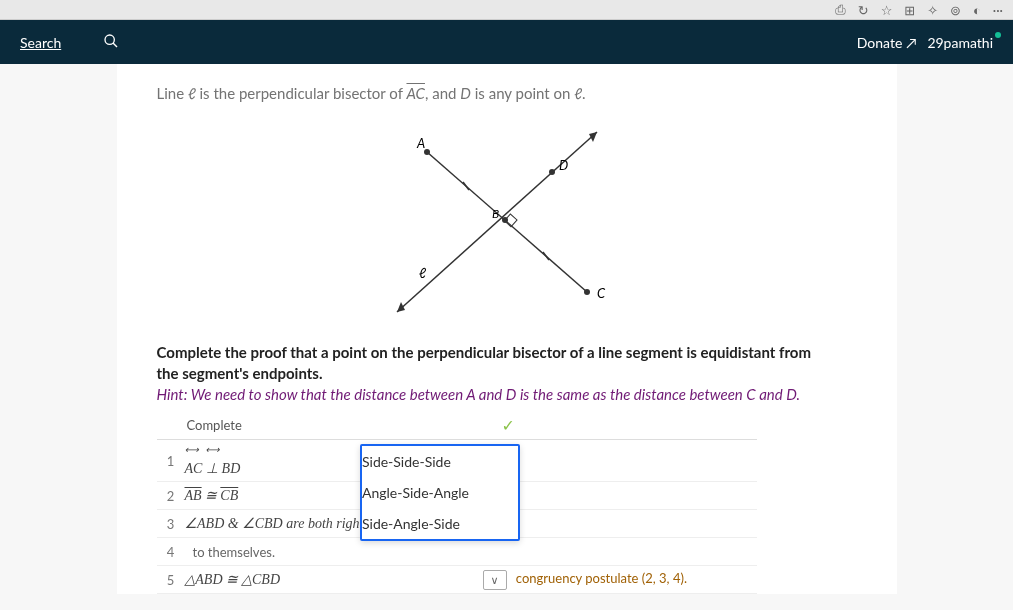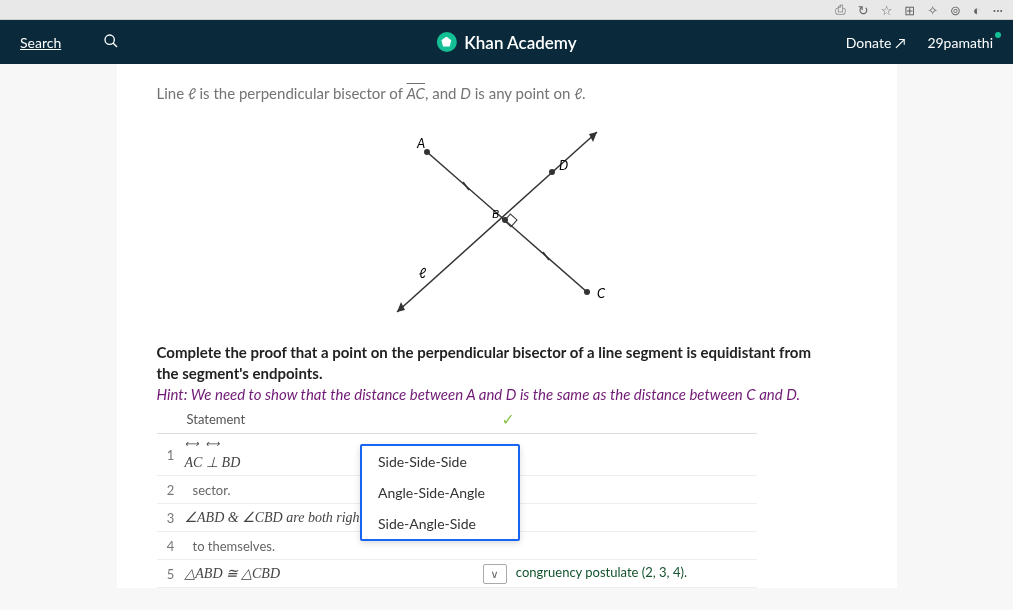--- a/index.html
+++ b/index.html
@@ -61,21 +61,21 @@
     .logo-icon::before {
       content: "";
       width: 11px; height: 11px;
       background: white;
       clip-path: polygon(50% 0%, 95% 35%, 80% 90%, 20% 90%, 5% 35%);
     }
     .right-area {
       margin-left: auto;
       display: flex;
       align-items: center;
-      gap: 22px;
+      gap: 11px;
       font-size: 14px;
       justify-content: center;
     }
     .username { position: relative; }
     .notif-dot {
       width: 6px; height: 6px;
       background: #14bf96;
       border-radius: 50%;
       position: absolute;
       top: -2px; right: -8px;
@@ -96,21 +96,21 @@
       width: 300px;
       height: 210px;
       margin: 10px auto 20px;
       position: relative;
     }
     .instructions {
       padding: 0 60px 0 40px;
       font-size: 15px;
       color: #222;
       line-height: 1.4;
-      margin-bottom: 0;
+      margin-bottom: 6px;
     }
     .instructions .bold { font-weight: 700; }
     .instructions .hint { font-style: italic; color: #701a75; }
     .table-wrap { padding-left: 40px; width: 640px; position: relative; }
     .stmt-header {
       font-size: 13px;
       color: #555;
       padding: 6px 0 6px 30px;
       border-bottom: 1px solid #ddd;
       position: relative;
@@ -140,21 +140,21 @@
       left: 360px;
       top: 444px;
       width: 160px;
       background: white;
       border: 2px solid #1865f2;
       border-radius: 2px;
       z-index: 10;
       box-shadow: 0 2px 6px rgba(0,0,0,0.15);
     }
     .dd-item {
-      padding: 7px 16px;
+      padding: 7px 0;
       font-size: 14px;
       color: #333;
       cursor: pointer;
     }
     .dd-item.selected {
       background: #1865f2;
       color: white;
       font-weight: 600;
     }
     .select-small {
@@ -162,21 +162,21 @@
       height: 20px;
       border: 1px solid #aaa;
       border-radius: 2px;
       display: inline-flex;
       align-items: center;
       justify-content: center;
       margin-right: 6px;
       font-size: 11px;
       vertical-align: middle;
     }
-    .reason-visible { font-size: 13px; color: #14532d; }
+    .reason-visible { font-size: 13px; color: #a16207; }
     .arrows { font-size: 10px; letter-spacing: -1px; display: inline-block; transform: translateY(-3px); }
   </style>
 </head>
 <body>
 
 <div class="browser-chrome">
   <span>⎙</span>
   <span>↻</span>
   <span>☆</span>
   <span>⊞</span>
@@ -188,24 +188,20 @@
 
 <div class="header">
   <div class="search-area">
     <span class="search-link">Search</span>
     <span>
       <svg width="16" height="16" viewBox="0 0 24 24" fill="none" stroke="white" stroke-width="2">
           <circle cx="10" cy="10" r="7"></circle>
           <line x1="21" y1="21" x2="15" y2="15"></line>
         </svg>
     </span>
-  </div>
-  <div class="logo-area">
-    <span class="logo-icon"></span>
-    <span>Khan Academy</span>
   </div>
   <div class="right-area">
     <span>
       <span>Donate</span> <span>↗</span>
     </span>
     <span class="username">
       <span>29pamathi</span>
       <span class="notif-dot"></span>
     </span>
   </div>
@@ -238,32 +234,33 @@
     </svg>
   </div>
 
   <div class="instructions">
     <span class="bold">Complete the proof that a point on the perpendicular bisector of a line segment is equidistant from the segment's endpoints.</span><br>
     <span class="hint">Hint: We need to show that the distance between A and D is the same as the distance between C and D.</span>
   </div>
 
   <div class="table-wrap">
     <div class="stmt-header">
-      <span>Statement</span>
+      <span>Complete</span>
       <span class="check">✓</span>
     </div>
 
     <div class="row">
       <div class="num">1</div>
       <div class="stmt"><span class="arrows">⟷&nbsp;&nbsp;&nbsp;&nbsp;&nbsp;⟷</span><br><i>AC</i> ⊥ <i>BD</i></div>
       <div class="reason reason-visible">sector.</div>
     </div>
 
     <div class="row">
       <div class="num">2</div>
+      <div class="stmt"><span class="overline"><i>AB</i></span> ≅ <span class="overline"><i>CB</i></span></div>
       <div class="reason reason-visible">sector.</div>
     </div>
 
     <div class="row">
       <div class="num">3</div>
       <div class="stmt">∠<i>ABD</i> &amp; ∠<i>CBD</i> are both right angles</div>
       <div class="reason"></div>
     </div>
 
     <div class="row">

